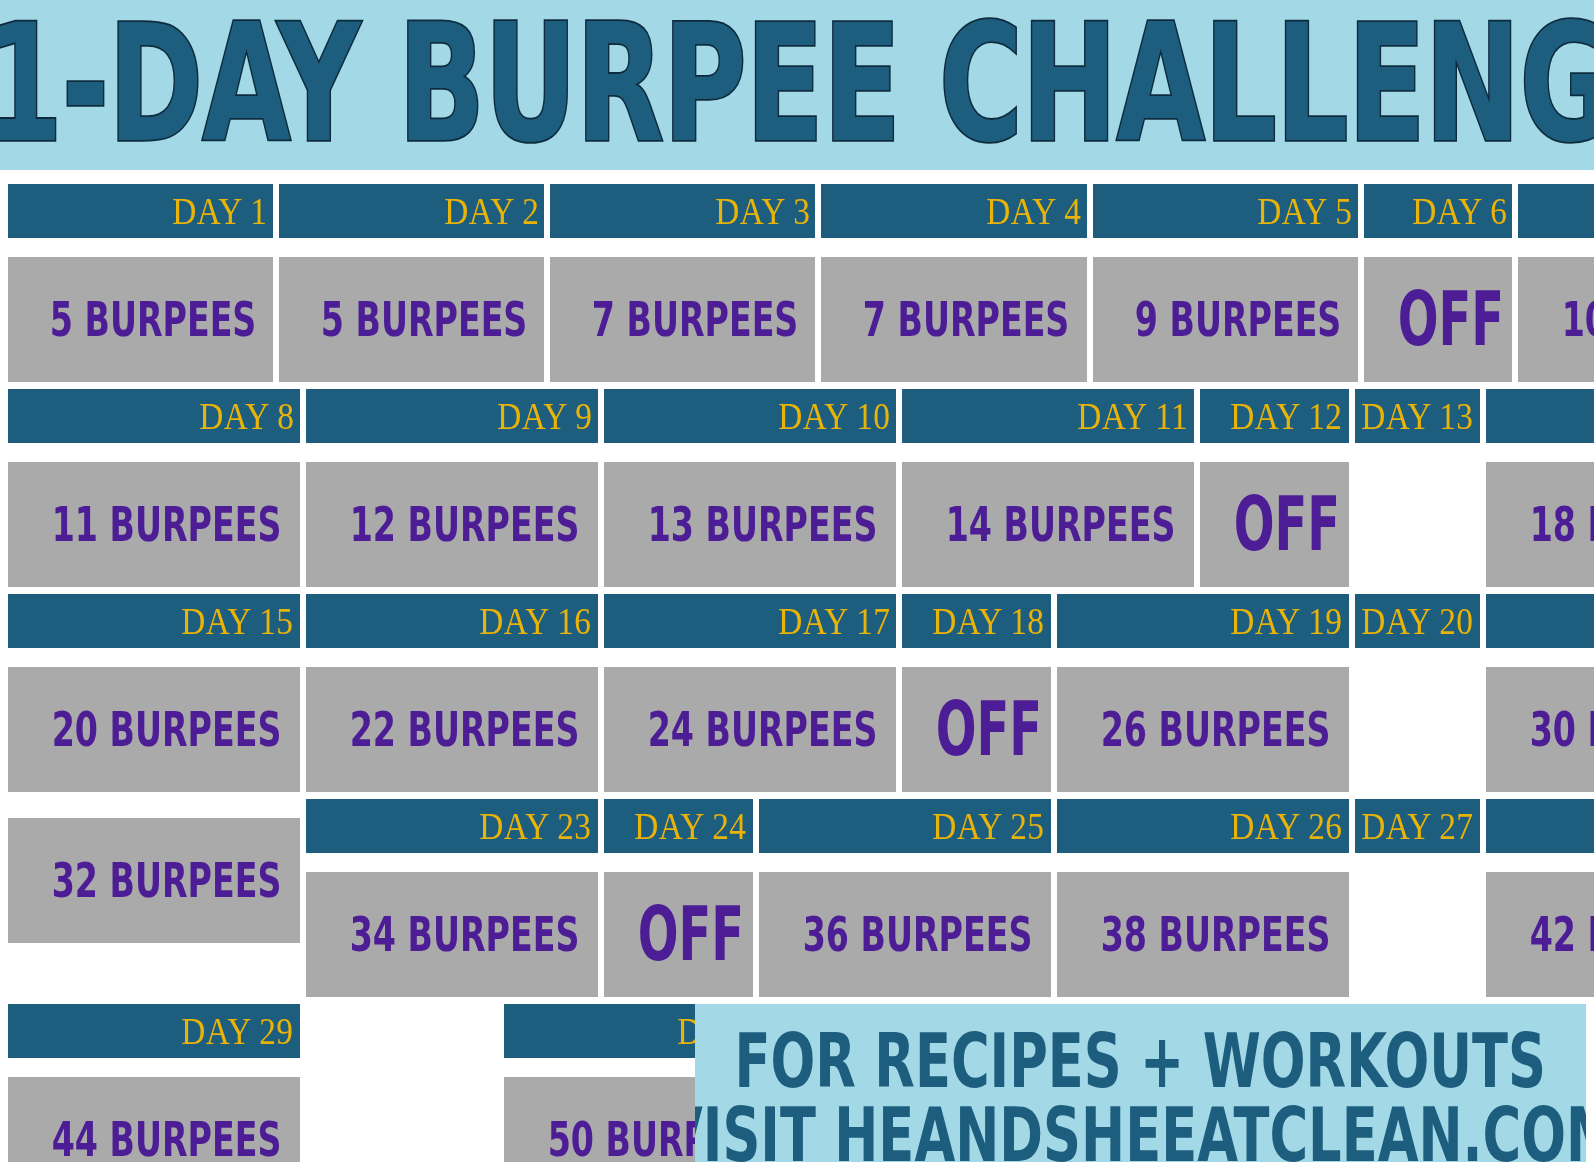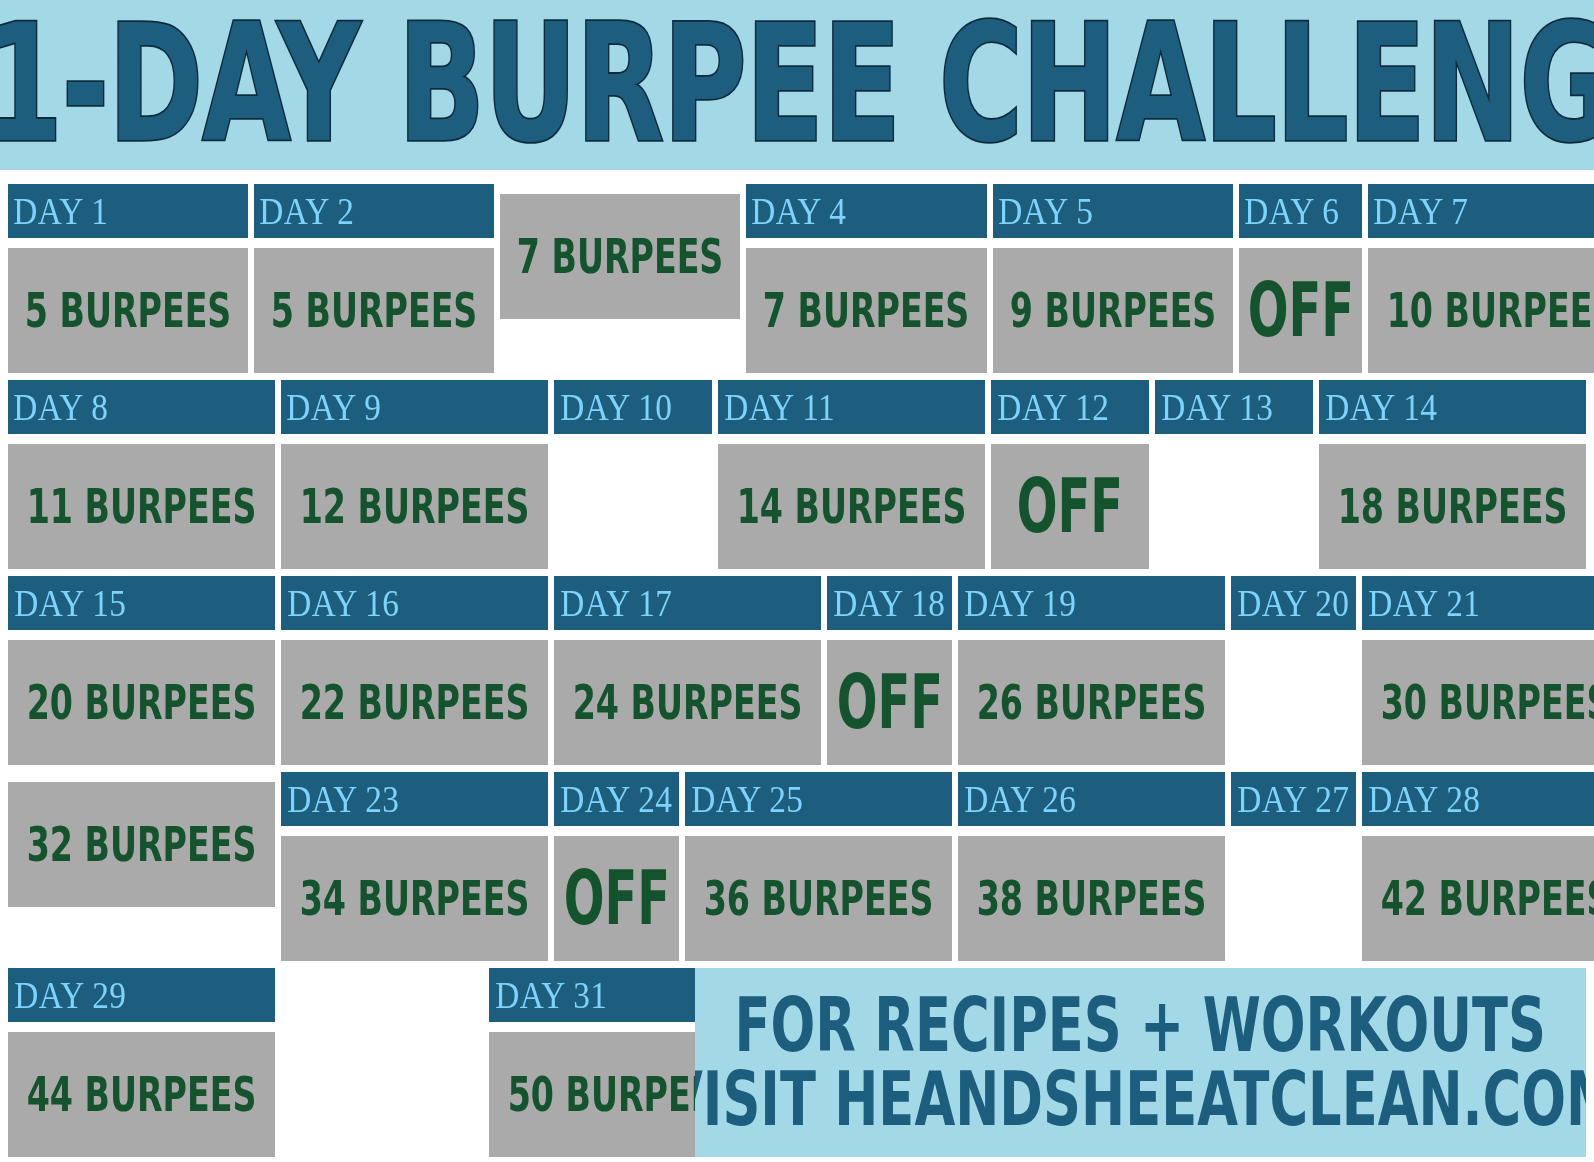--- a/index.html
+++ b/index.html
@@ -69,46 +69,47 @@
   .week:last-child { margin-bottom: 0; }
 
   .daycell {
     display: flex;
     flex-direction: column;
   }
 
   .day-header {
     height: 54px;
     background: #1d5d7e;
-    color: #7dd3fc;
+    color: #eab308;
     display: flex;
     align-items: center;
-    justify-content: flex-start;
+    justify-content: flex-end;
     font-family: "Liberation Serif", "DejaVu Serif", serif;
     font-size: 37px;
     font-weight: normal;
     letter-spacing: 0.5px;
     transform-origin: center;
     white-space: nowrap;
     overflow: hidden;
   }
   .day-header span {
     display: inline-block;
     transform: scaleX(0.9);
   }
 
   .day-body {
     height: 125px;
     background: #aaaaaa;
-    color: #14532d;
+    color: #4c1d95;
     display: flex;
     align-items: center;
     justify-content: center;
-    margin-top: 10px;
+    margin-top: 19px;
     overflow: hidden;
+    padding-left: 25px;
   }
   .burpees {
     font-family: "Liberation Sans Narrow", "DejaVu Sans Condensed", "Liberation Sans", sans-serif;
     font-weight: bold;
     font-size: 43px;
     line-height: 1;
     letter-spacing: 0px;
     white-space: nowrap;
     transform: scaleX(0.86) scaleY(1.12);
   }
@@ -174,20 +175,23 @@
       </div>
       <div class="daycell">
         <div class="day-header">
             <span>DAY 2</span>
           </div>
         <div class="day-body">
             <span class="burpees">5 BURPEES</span>
           </div>
       </div>
       <div class="daycell">
+        <div class="day-header">
+            <span>DAY 3</span>
+          </div>
         <div class="day-body">
             <span class="burpees">7 BURPEES</span>
           </div>
       </div>
       <div class="daycell">
         <div class="day-header">
             <span>DAY 4</span>
           </div>
         <div class="day-body">
             <span class="burpees">7 BURPEES</span>
@@ -232,20 +236,23 @@
         <div class="day-header">
             <span>DAY 9</span>
           </div>
         <div class="day-body">
             <span class="burpees">12 BURPEES</span>
           </div>
       </div>
       <div class="daycell">
         <div class="day-header">
             <span>DAY 10</span>
+          </div>
+        <div class="day-body">
+            <span class="burpees">13 BURPEES</span>
           </div>
       </div>
       <div class="daycell">
         <div class="day-header">
             <span>DAY 11</span>
           </div>
         <div class="day-body">
             <span class="burpees">14 BURPEES</span>
           </div>
       </div>

